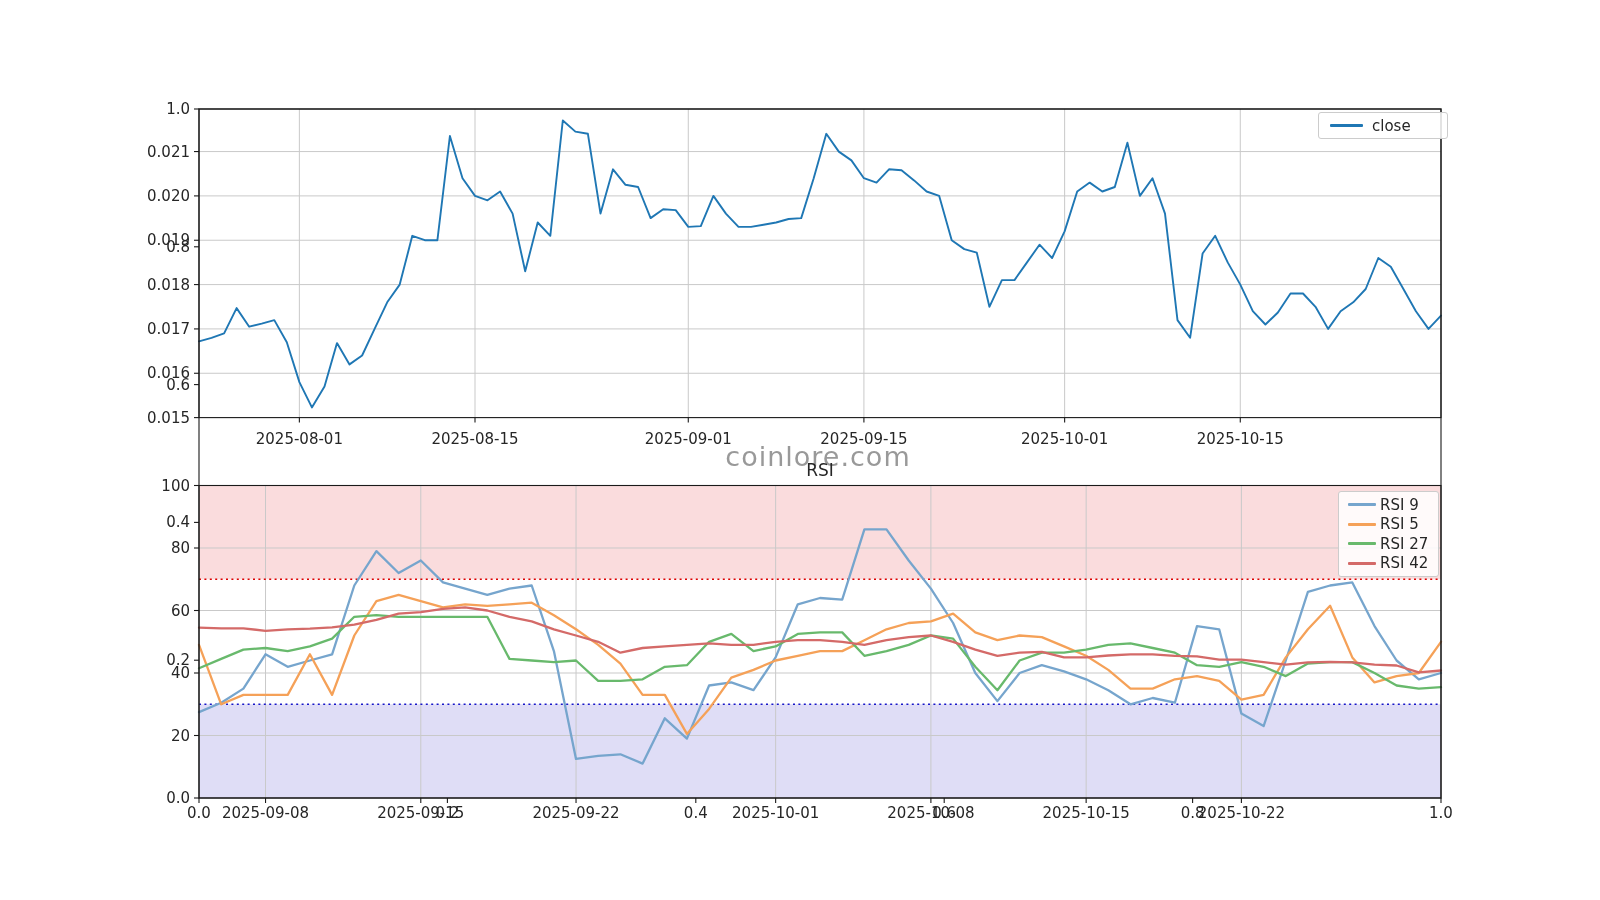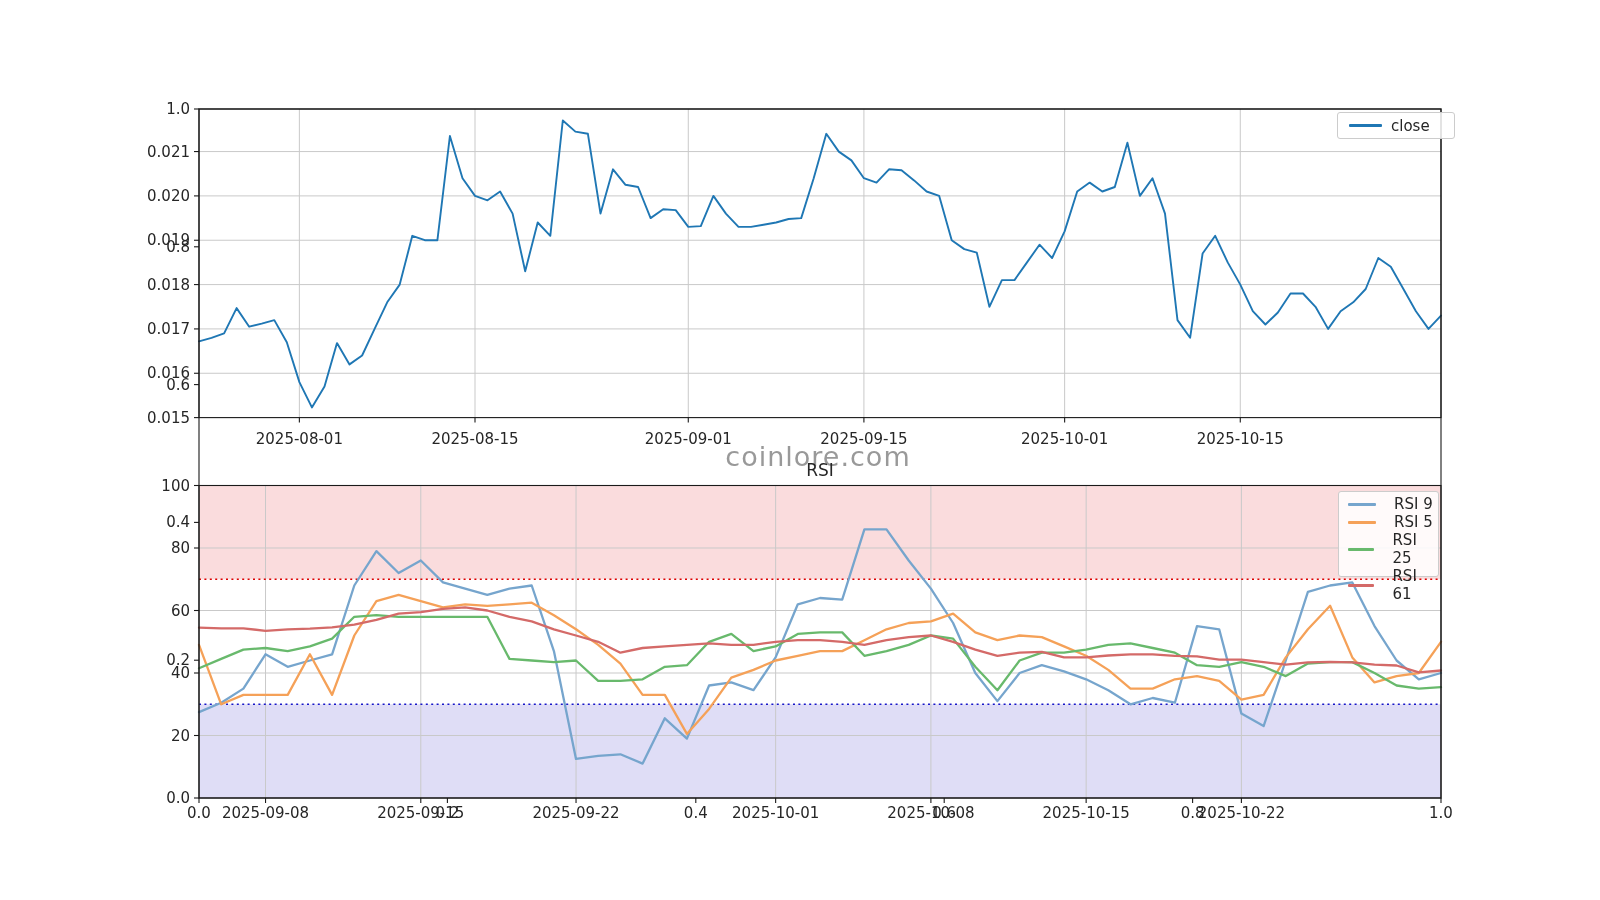--- a/index.html
+++ b/index.html
@@ -5,25 +5,25 @@
   html,body{margin:0;padding:0;background:#ffffff;}
   .stage{position:relative;width:1600px;height:900px;background:#ffffff;overflow:hidden;
          font-family:"DejaVu Sans", sans-serif;}
   svg{position:absolute;left:0;top:0;}
   .watermark{position:absolute;left:0;top:441px;width:1636px;text-align:center;
              font-size:27px;color:#8f8f8f;opacity:.9;letter-spacing:1px;}
   .rsi-title{position:absolute;left:0;top:460px;width:1640px;text-align:center;
              font-size:17px;color:#262626;}
   .legend{position:absolute;background:rgba(255,255,255,.85);border:1px solid #cccccc;
           border-radius:3px;box-sizing:border-box;color:#262626;font-size:15px;}
-  .legend-close{left:1318px;top:112px;width:118px;height:27px;display:flex;
-                align-items:center;gap:9px;padding-left:11px;margin-left:19px;}
+  .legend-close{left:1318px;top:112px;width:130px;height:27px;display:flex;
+                align-items:center;gap:9px;padding-left:11px;}
   .legend-rsi{left:1338px;top:491px;width:101px;height:86px;display:flex;
               flex-direction:column;justify-content:space-around;padding:3px 0 3px 9px;}
-  .legend-row{display:flex;align-items:center;gap:18px;}
+  .legend-row{display:flex;align-items:center;gap:4px;}
   .swatch{display:inline-block;width:33px;height:3px;border-radius:1px;}
   .legend-rsi .swatch{width:28px;}
 </style>
 </head>
 <body>
 
 <div class="stage">
   <svg id="chart-svg" width="1600" height="900">
       <g>
         <line x1="299.3636363636364" y1="109" x2="299.3636363636364" y2="417.6" stroke="#c9c9c9" stroke-width="1"></line>
@@ -154,20 +154,20 @@
     <div class="legend-row">
       <span class="swatch" style="background: rgb(118, 165, 205);"></span>
       <span>RSI 9</span>
     </div>
     <div class="legend-row">
       <span class="swatch" style="background: rgb(245, 161, 88);"></span>
       <span>RSI 5</span>
     </div>
     <div class="legend-row">
       <span class="swatch" style="background: rgb(104, 185, 108);"></span>
-      <span>RSI 25</span>
+      <span>RSI 27</span>
     </div>
     <div class="legend-row">
       <span class="swatch" style="background: rgb(212, 106, 104);"></span>
-      <span>RSI 61</span>
+      <span>RSI 42</span>
     </div>
   </div>
 </div>
 
 </body></html>

